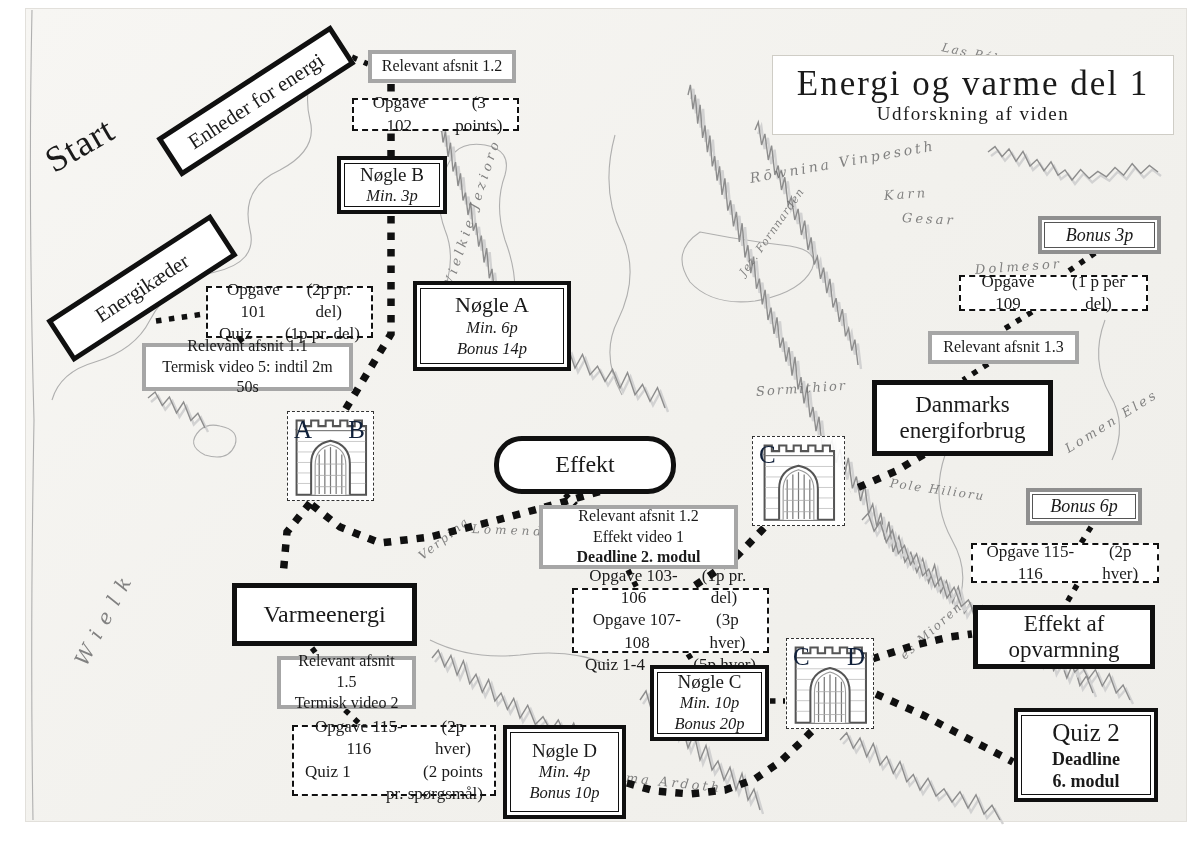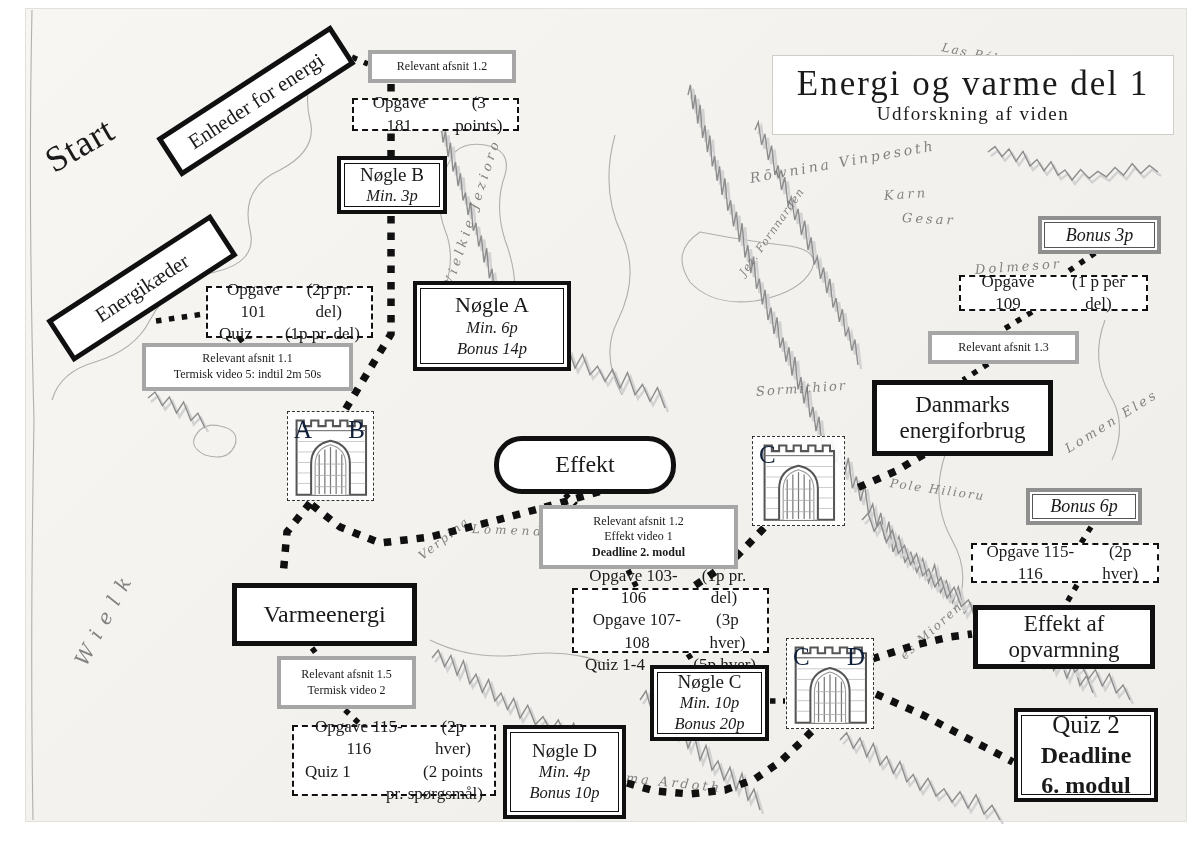--- a/index.html
+++ b/index.html
@@ -9,21 +9,21 @@
             background:linear-gradient(135deg,#f7f6f3 0%,#f2f1ed 55%,#efeeea 100%);
             border:1px solid #e2e0db;}
   #decor,#routes{position:absolute;left:0;top:0;width:1200px;height:841px;pointer-events:none;}
   #decor{z-index:1;} #routes{z-index:2;}
   .map-label{position:absolute;z-index:1;color:#6e6e6e;font-style:italic;white-space:nowrap;
              font-family:"DejaVu Serif",serif;transform-origin:left center;opacity:.85;}
   .node{position:absolute;z-index:3;background:#fff;display:flex;flex-direction:column;
         align-items:center;justify-content:center;text-align:center;box-sizing:border-box;}
   .topic{border:5px solid #101010;font-size:24px;line-height:1.15;padding:2px 6px;}
   .topic.rot{transform:rotate(-33deg);font-size:21px;}
-  .info{border:4px solid #a6a6a6;font-size:12px;line-height:1.3;padding:2px 8px;font-family:Liberation Serif, serif;}
+  .info{border:4px solid #a6a6a6;font-size:16px;line-height:1.3;padding:2px 8px;font-family:Liberation Serif, serif;}
   .dashed{border:2.5px dashed #111;font-size:17px;line-height:1.3;padding:3px 11px;
           align-items:stretch;justify-content:center;}
   .rowline{display:flex;justify-content:space-between;gap:10px;}
   .rowline.c{justify-content:center;gap:18px;}
   .keybox{border:4px solid #101010;padding:3px;}
   .keybox .inner{border:1.5px solid #101010;width:100%;height:100%;display:flex;flex-direction:column;
                  align-items:center;justify-content:center;box-sizing:border-box;padding:2px 6px;}
   .key-title{font-size:19px;}
   .key-sub{font-style:italic;font-size:16.5px;line-height:1.25;}
   .bonusbox{border:4px solid #8f8f8f;padding:2px;}
@@ -32,21 +32,21 @@
   .castle{border:1.6px dashed #333;background:rgba(255,255,255,.9);padding:2px;}
   .castle svg{width:100%;height:100%;display:block;}
   .castle-letter{position:absolute;top:4px;font-size:25px;color:#10203a;z-index:4;}
   .castle-letter.l{left:6px;} .castle-letter.r{right:8px;}
   #title-box{border:1px solid #cfcdc6;}
   #title-box .h{font-size:35px;letter-spacing:2px;line-height:1.1;}
   #title-box .s{font-size:19px;letter-spacing:1.5px;}
   #start-label{position:absolute;left:48px;top:142px;z-index:3;font-size:36px;letter-spacing:1px;
                transform:rotate(-30deg);transform-origin:left center;}
   .q2-title{font-size:25px;line-height:1.2;}
-  .q2-sub{font-weight:bold;font-size:24px;line-height:1.25;}
+  .q2-sub{font-weight:bold;font-size:18px;line-height:1.25;}
   .bold{font-weight:bold;}
   .route{fill:none;stroke:#101010;stroke-width:7.5;stroke-dasharray:7.5 9;}
   .route.thin{stroke-width:5.5;stroke-dasharray:5.5 7.5;}
 </style>
 </head>
 <body>
 
 <div id="stage">
   <div id="map-area"></div>
 
@@ -170,21 +170,21 @@
   <div class="node info" style="left:928px;top:331px;width:151px;height:33px;">
     <span>Relevant afsnit 1.3</span>
   </div>
   <div class="node info" style="left:277px;top:656px;width:139px;height:53px;">
     <span>Relevant afsnit 1.5</span>
     <span>Termisk video 2</span>
   </div>
 
   <div class="node dashed" style="left:352px;top:98px;width:167px;height:33px;">
     <div class="rowline c">
-      <span>Opgave 181</span>
+      <span>Opgave 102</span>
       <span>(3 points)</span>
     </div>
   </div>
   <div class="node dashed" style="left:206px;top:286px;width:167px;height:52px;">
     <div class="rowline">
       <span>Opgave 101</span>
       <span>(2p pr. del)</span>
     </div>
     <div class="rowline">
       <span>Quiz</span>

